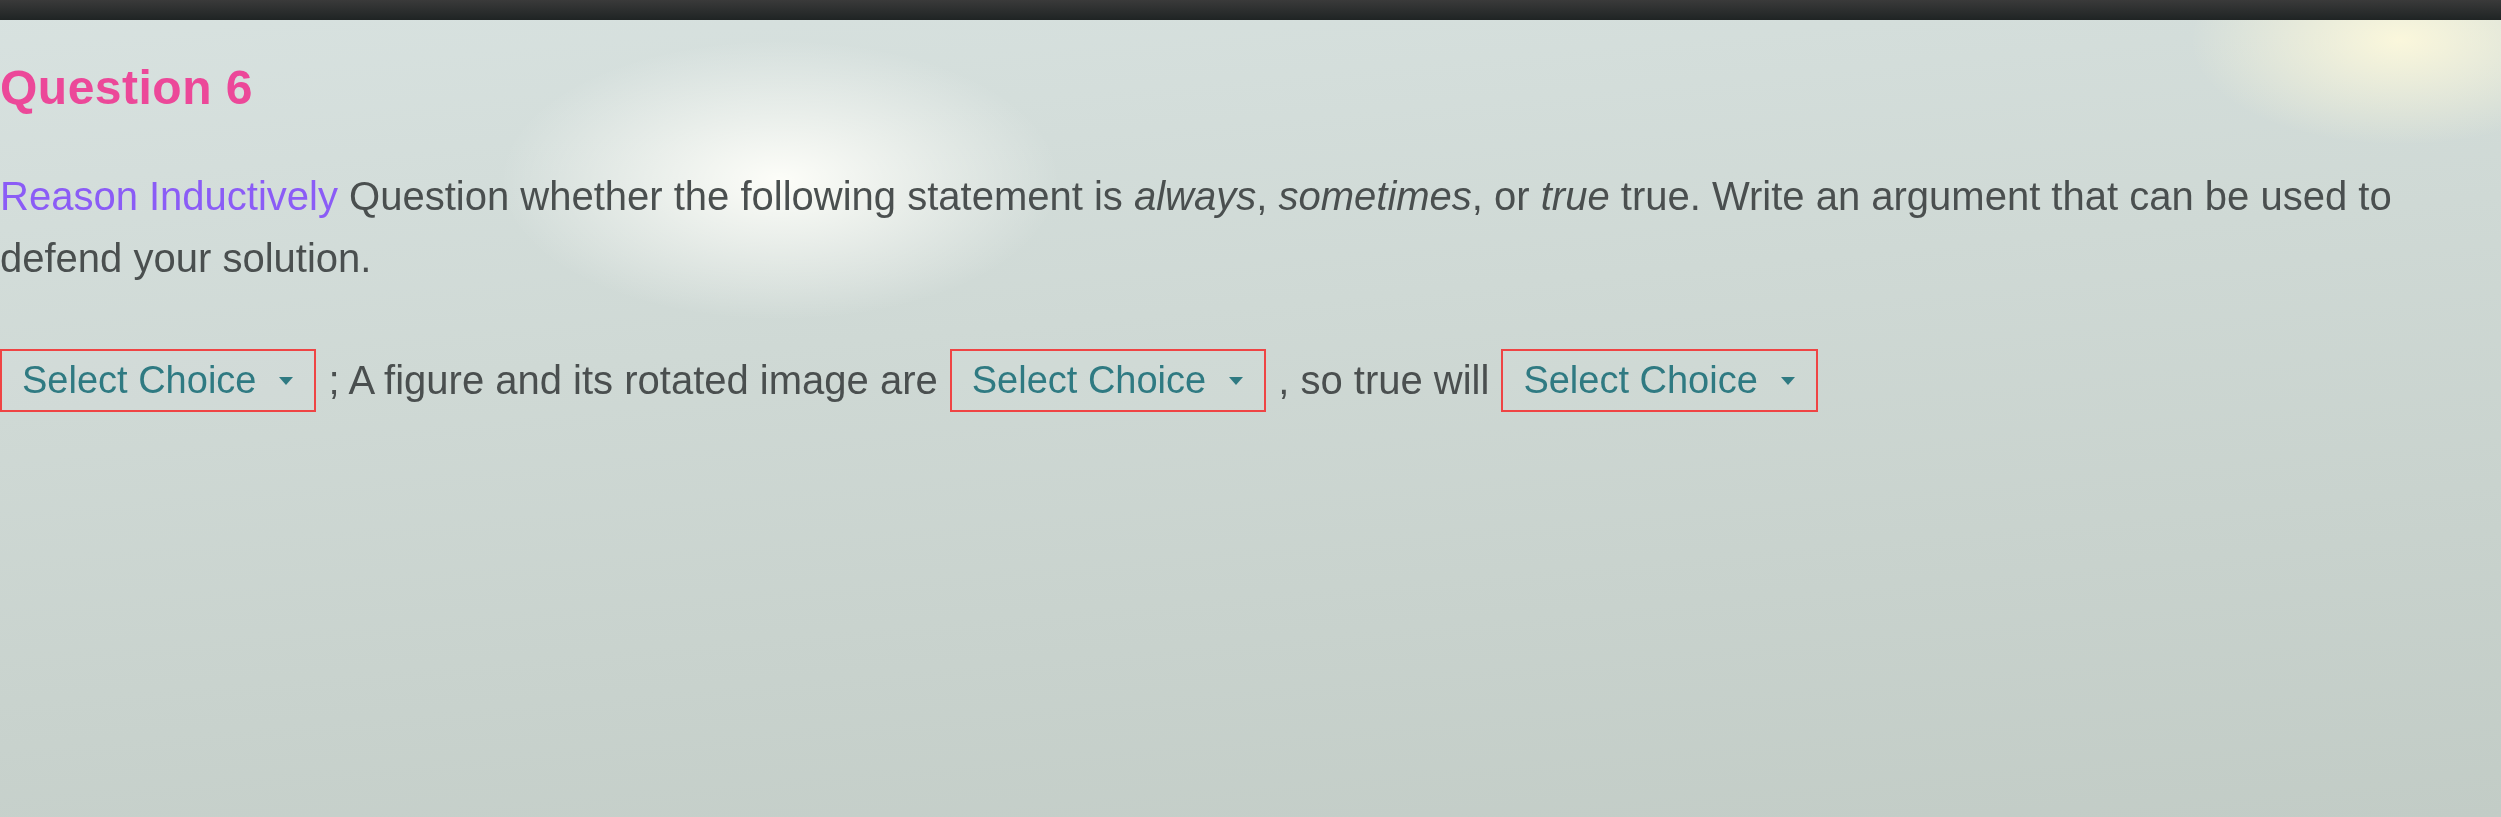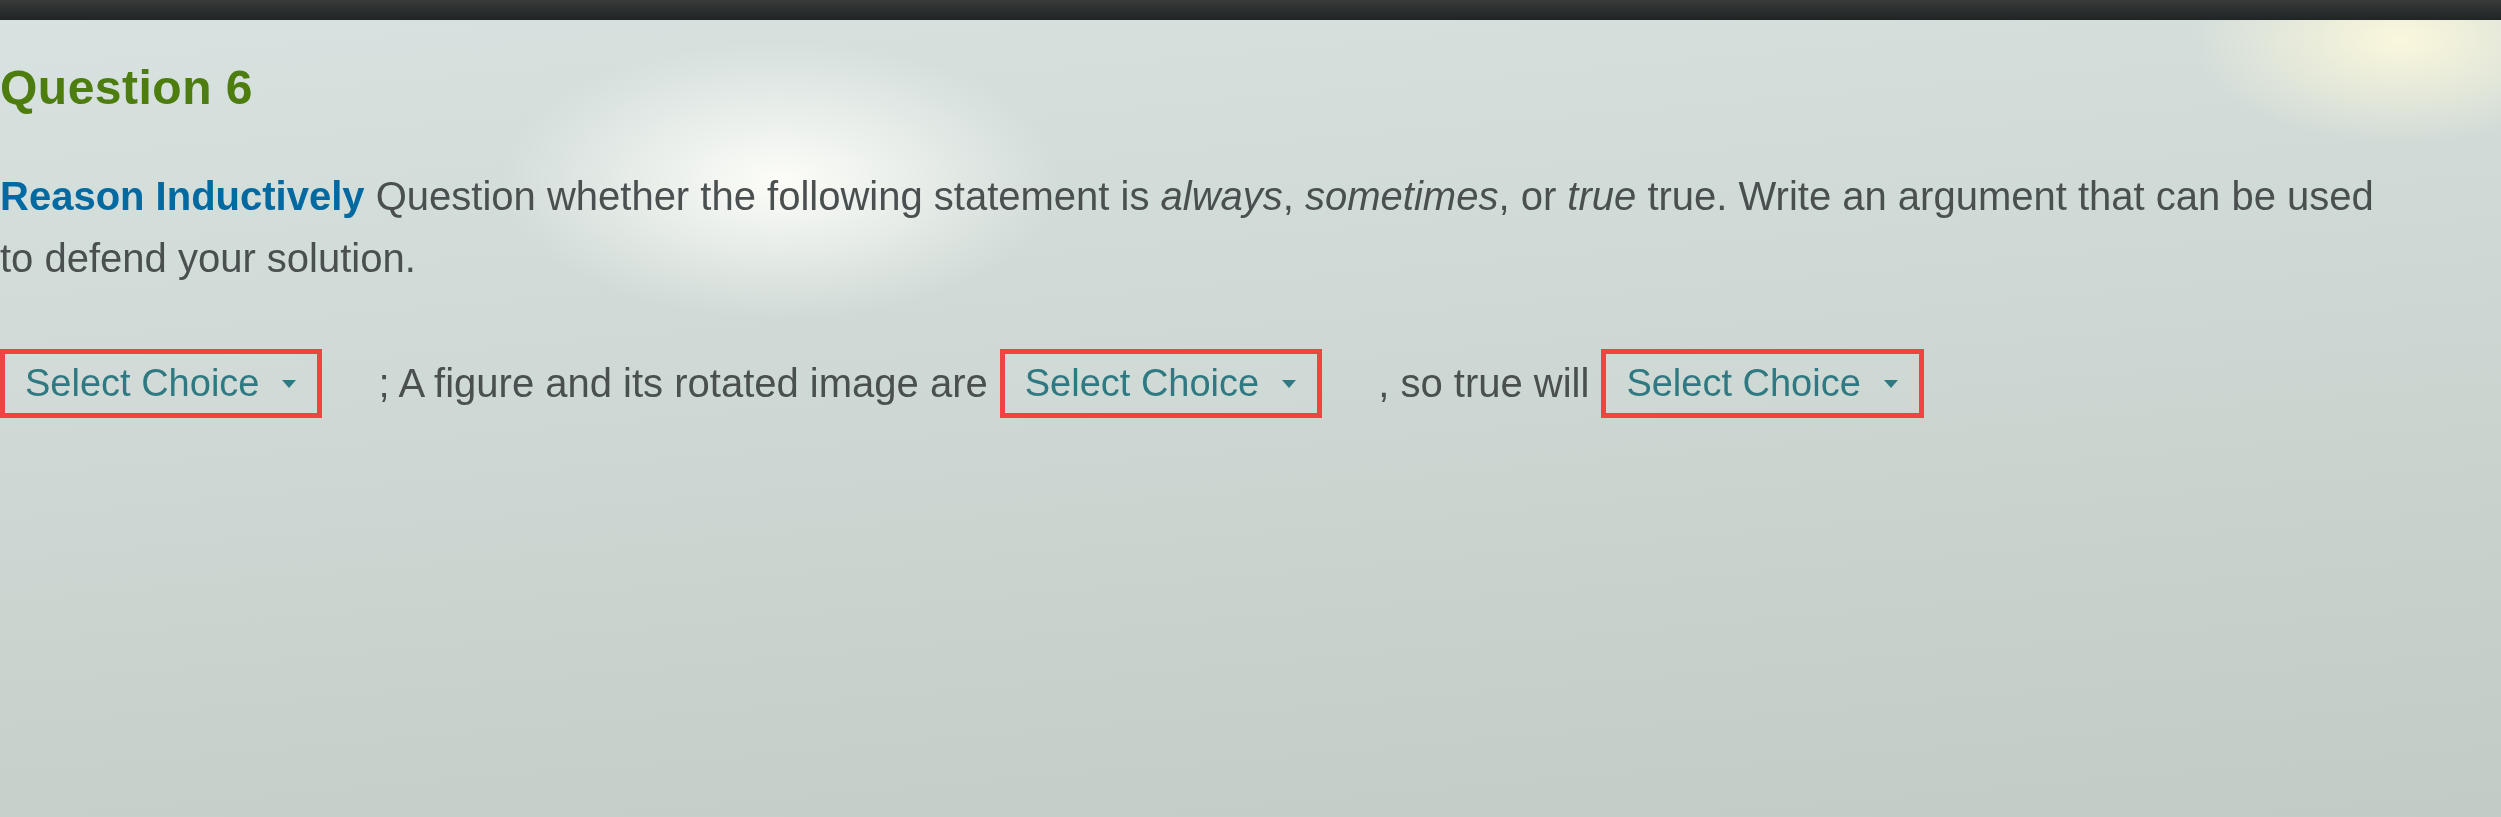--- a/index.html
+++ b/index.html
@@ -17,65 +17,65 @@
   .topbar {
     height: 20px;
     background: linear-gradient(to bottom, #3a3a3a, #1f2424);
   }
   .content {
     padding: 30px 10px 40px 0;
   }
   .q-title {
     font-size: 48px;
     font-weight: 700;
-    color: #4d7c0f;
+    color: #ec4899;
     margin: 10px 0 50px 0;
     letter-spacing: 0.5px;
   }
   .prompt {
     font-size: 40px;
     color: #4a4f4f;
     line-height: 1.55;
     margin-bottom: 60px;
     max-width: 2400px;
   }
-  .prompt .bold { font-weight: 700; color: #0369a1; }
+  .prompt .bold { font-weight: 400; color: #8b5cf6; }
   .prompt .ital { font-style: italic; }
   .statement {
     font-size: 40px;
     font-style: italic;
     color: #555c5a;
     margin-bottom: 70px;
   }
   .answer-row {
     display: flex;
     align-items: center;
     flex-wrap: wrap;
     gap: 12px;
     font-size: 40px;
     color: #4a4f4f;
   }
   .select-box {
     display: inline-flex;
     align-items: center;
-    border: 5px solid #ef4444;
+    border: 2px solid #ef4444;
     padding: 8px 16px 8px 20px;
     color: #2f7a82;
     font-size: 38px;
     background: rgba(255,255,255,0.05);
     cursor: pointer;
     white-space: nowrap;
     justify-content: space-between;
   }
   .select-box .chev {
     margin-left: 18px;
     display: inline-block;
   }
   .select-box .chev svg { display: block; }
-  .txt { white-space: nowrap; margin-left: 44px; }
+  .txt { white-space: nowrap; }
 </style>
 </head>
 <body>
 
 <div class="topbar"></div>
 
 <div class="content">
 
   <div class="q-title">Question 6</div>
 

